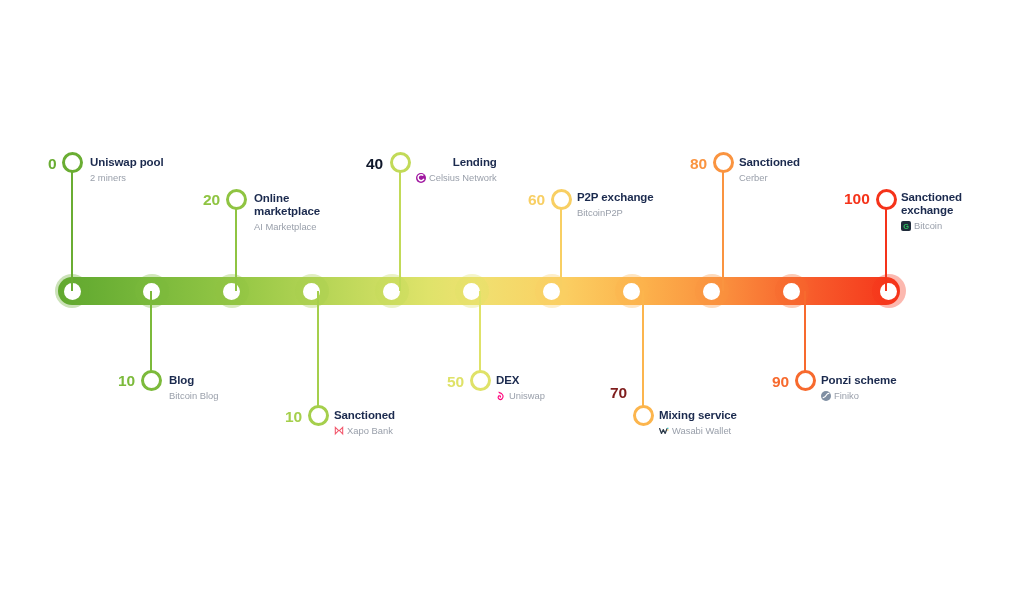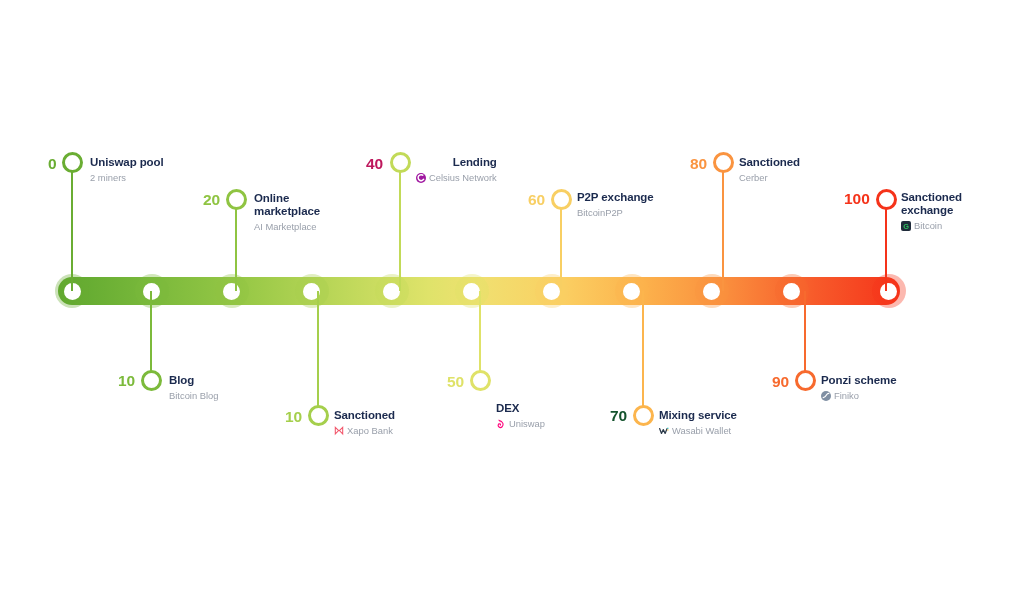--- a/index.html
+++ b/index.html
@@ -195,57 +195,57 @@
                 <path d="M1.3 1.3 L4.6 4.6 L1.3 7.9 Z"></path>
                 <path d="M8.7 1.3 L5.4 4.6 L8.7 7.9 Z"></path>
               </g>
             </svg>
           </span>
           <span>Xapo Bank</span>
         </div>
       </div>
       <div class="connector" style="left: 400px; background: rgb(194, 218, 88); top: 168px; height: 123px;"></div>
       <div class="ring" style="left: 400px; top: 162px; border-color: rgb(194, 218, 88);"></div>
-      <div class="value" style="left: 366px; top: 156px; color: #be185d;">40</div>
+      <div class="value" style="left: 366px; top: 156px; color: #0f172a;">40</div>
       <div class="label-block" style="left: 416px; top: 156px; text-align: right;">
         <div class="label-title">Lending</div>
         <div class="label-sub">
           <span class="logo" style="background: rgb(160, 24, 160);">
             <svg width="10" height="10" viewBox="0 0 10 10">
               <path d="M7.3 2.6a3 3 0 1 0 .6 3.2" fill="none" stroke="#fff" stroke-width="1.5"></path>
             </svg>
           </span>
           <span>Celsius Network</span>
         </div>
       </div>
       <div class="connector" style="left: 480px; background: rgb(223, 226, 104); top: 291px; height: 83px;"></div>
       <div class="ring" style="left: 480px; top: 380px; border-color: rgb(223, 226, 104);"></div>
       <div class="value" style="left: 447px; top: 374px; color: rgb(223, 226, 104);">50</div>
-      <div class="label-block" style="left: 496px; top: 374px; margin-top: 28px;">
+      <div class="label-block" style="left: 496px; top: 374px;">
         <div class="label-title">DEX</div>
         <div class="label-sub">
           <span class="logo" style="background: transparent;">
             <svg width="10" height="10" viewBox="0 0 10 10">
               <path d="M3 1.2c2 .4 3.3 1.6 3.9 3.2.5 1.3.2 2.5-.8 3.4-.9.8-2.2.9-3.1.2-.8-.6-1.1-1.6-.7-2.4.3-.7 1-1 1.6-.7.5.2.7.8.5 1.2" fill="none" stroke="#ff007a" stroke-width="1.15" stroke-linecap="round"></path>
               <circle cx="4.1" cy="2.6" r="0.6" fill="#ff007a"></circle>
             </svg>
           </span>
           <span>Uniswap</span>
         </div>
       </div>
       <div class="connector" style="left: 561px; background: rgb(248, 207, 99); top: 205px; height: 86px;"></div>
       <div class="ring" style="left: 561px; top: 199px; border-color: rgb(248, 207, 99);"></div>
       <div class="value" style="left: 528px; top: 192px; color: rgb(248, 207, 99);">60</div>
       <div class="label-block" style="left: 577px; top: 191px;">
         <div class="label-title wrap">P2P exchange</div>
         <div class="label-sub nologo"><span>BitcoinP2P</span></div>
       </div>
       <div class="connector" style="left: 643px; background: rgb(252, 181, 77); top: 291px; height: 118px;"></div>
       <div class="ring" style="left: 643px; top: 415px; border-color: rgb(252, 181, 77);"></div>
-      <div class="value" style="left: 610px; top: 408px; color: #14532d;">70</div>
+      <div class="value" style="left: 610px; top: 385px; color: #7f1d1d;">70</div>
       <div class="label-block" style="left: 659px; top: 409px;">
         <div class="label-title">Mixing service</div>
         <div class="label-sub">
           <span class="logo" style="background: transparent;">
             <svg width="10" height="10" viewBox="0 0 10 10">
               <path d="M0.6 2.6 L2.5 7.4 L4.3 3.6 L6.1 7.4 L8.1 2.6" fill="none" stroke="#2b3a4a" stroke-width="1.25" stroke-linejoin="round" stroke-linecap="round"></path>
               <circle cx="8.9" cy="2.2" r="0.75" fill="#3ec8c8"></circle>
               <circle cx="8.9" cy="4.1" r="0.75" fill="#f2c14e"></circle>
             </svg>
           </span>

